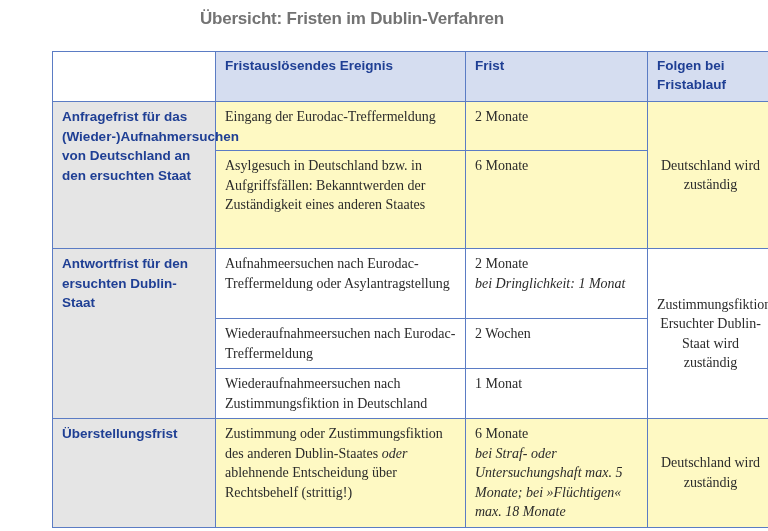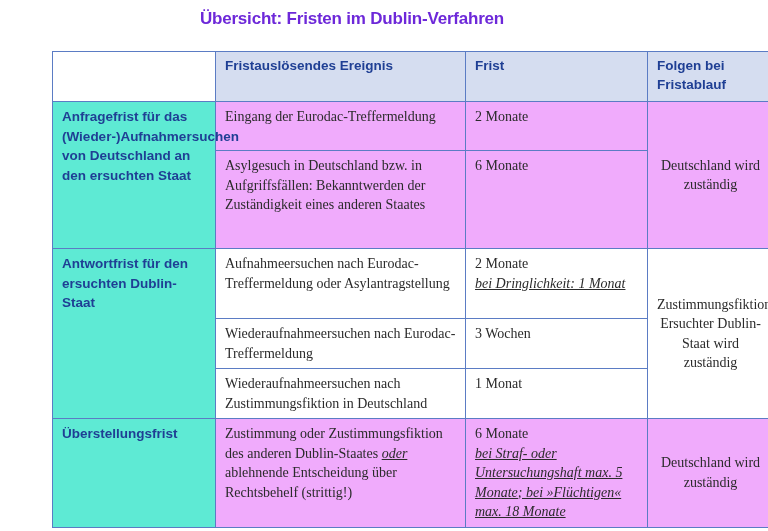--- a/index.html
+++ b/index.html
@@ -1,42 +1,42 @@
 <!DOCTYPE html>
 <html><head>
 <meta charset="utf-8">
 <style>
   html, body { margin:0; padding:0; background:#ffffff; }
   body { width:768px; height:531px; position:relative; overflow:hidden; }
   .title {
     position:absolute; left:0; top:9px; width:704px; text-align:center;
     font-family:"Liberation Sans", sans-serif; font-weight:bold; font-size:17px;
-    color:#6d28d9; letter-spacing:-0.2px;
+    color:#737373; letter-spacing:-0.2px;
   }
   table {
     position:absolute; left:36px; top:51px; width:721px;
     border-collapse:collapse; table-layout:fixed;margin-left:16px;
   }
   td, th {
     border:1.5px solid #5b7cc4; vertical-align:top;
     padding:5px 9px 5px 9px; text-align:left;
     font-family:"Liberation Serif", serif; font-size:14px; line-height:19.5px; color:#2b2b2b;
   }
   th {
     font-family:"Liberation Sans", sans-serif; font-weight:bold; font-size:13.5px;
     color:#1f3f94; background:#d5ddf0; line-height:18.5px;
   }
   th.empty { background:#ffffff; }
   td.group {
     font-family:"Liberation Sans", sans-serif; font-weight:bold; font-size:13.5px;
-    color:#1f3f94; background:#5eead4; line-height:19.5px;
+    color:#1f3f94; background:#e5e5e5; line-height:19.5px;
   }
   td.conseq { vertical-align:middle;text-align:center; }
-  tr.tint td:not(.group) { background:#f0abfc; }
-  .it { font-style:italic;text-decoration:underline; }
+  tr.tint td:not(.group) { background:#fef9c3; }
+  .it { font-style:italic; }
   .line { display:block; }
 </style>
 </head>
 <body>
 
 <div class="title">Übersicht: Fristen im Dublin-Verfahren</div>
 
 <table>
   <colgroup>
     <col style="width:163px">
@@ -69,21 +69,21 @@
       <td class="group" rowspan="3">Antwortfrist für den ersuchten Dublin-Staat</td>
       <td>Aufnahmeersuchen nach Eurodac-Treffermeldung oder Asylantragstellung</td>
       <td>
         <span class="line">2 Monate</span>
         <span class="line it">bei Dringlichkeit: 1 Monat</span>
       </td>
       <td class="conseq" rowspan="3">Zustimmungsfiktion: Ersuchter Dublin-Staat wird zuständig</td>
     </tr>
     <tr style="height:48px">
       <td>Wiederaufnahmeersuchen nach Eurodac-Treffermeldung</td>
-      <td>3 Wochen</td>
+      <td>2 Wochen</td>
     </tr>
     <tr style="height:48px">
       <td>Wiederaufnahmeersuchen nach Zustimmungsfiktion in Deutschland</td>
       <td>1 Monat</td>
     </tr>
 
     <tr class="tint" style="height:108px">
       <td class="group">Überstellungsfrist</td>
       <td><span>Zustimmung oder Zustimmungsfiktion des anderen Dublin-Staates</span> <span class="it">oder</span> <span>ablehnende Entscheidung über Rechtsbehelf (strittig!)</span></td>
       <td>

